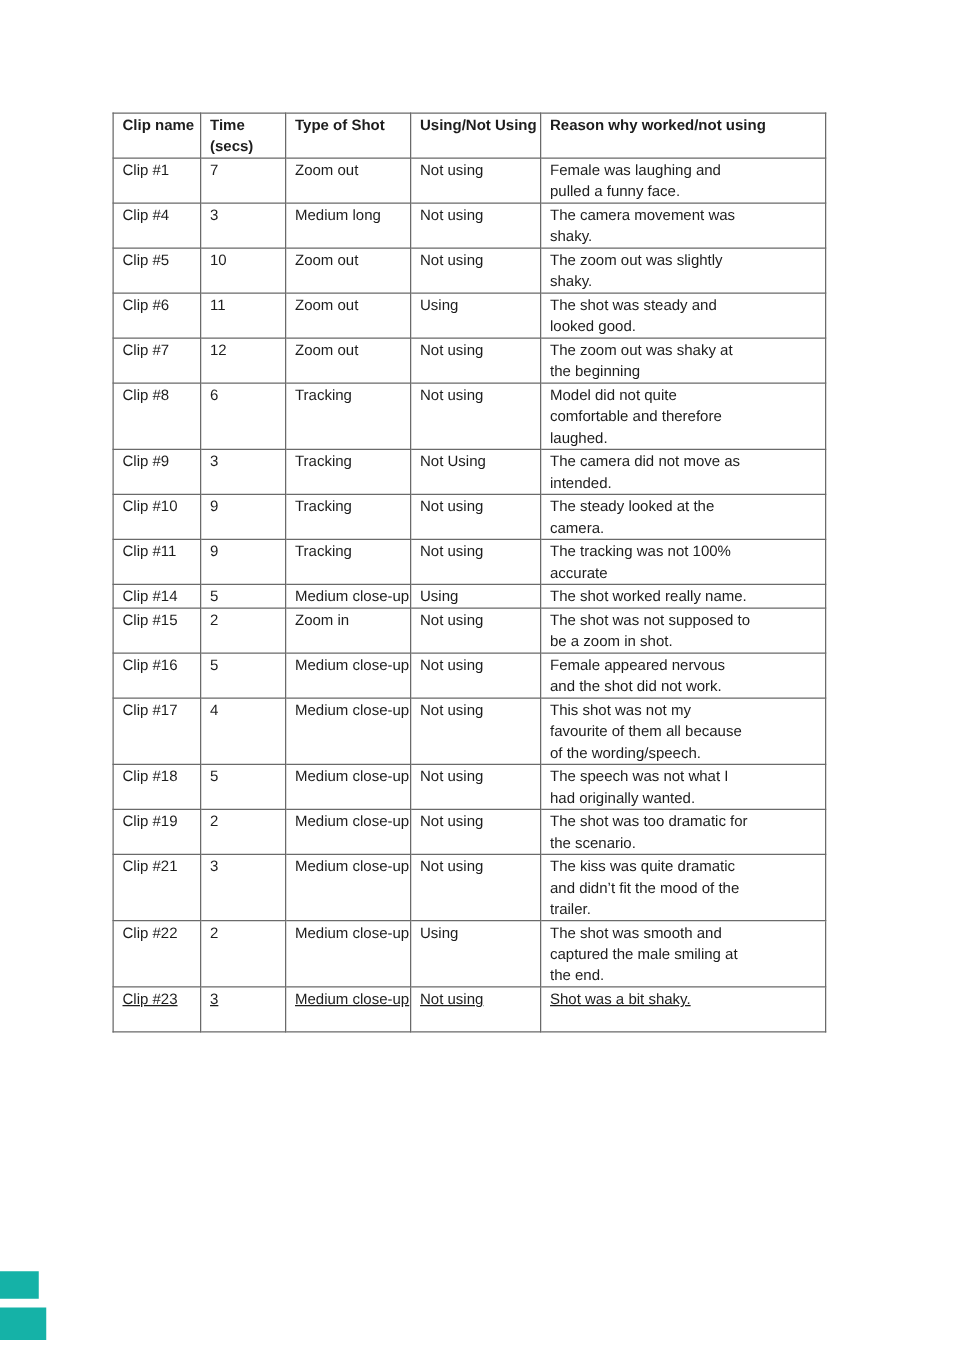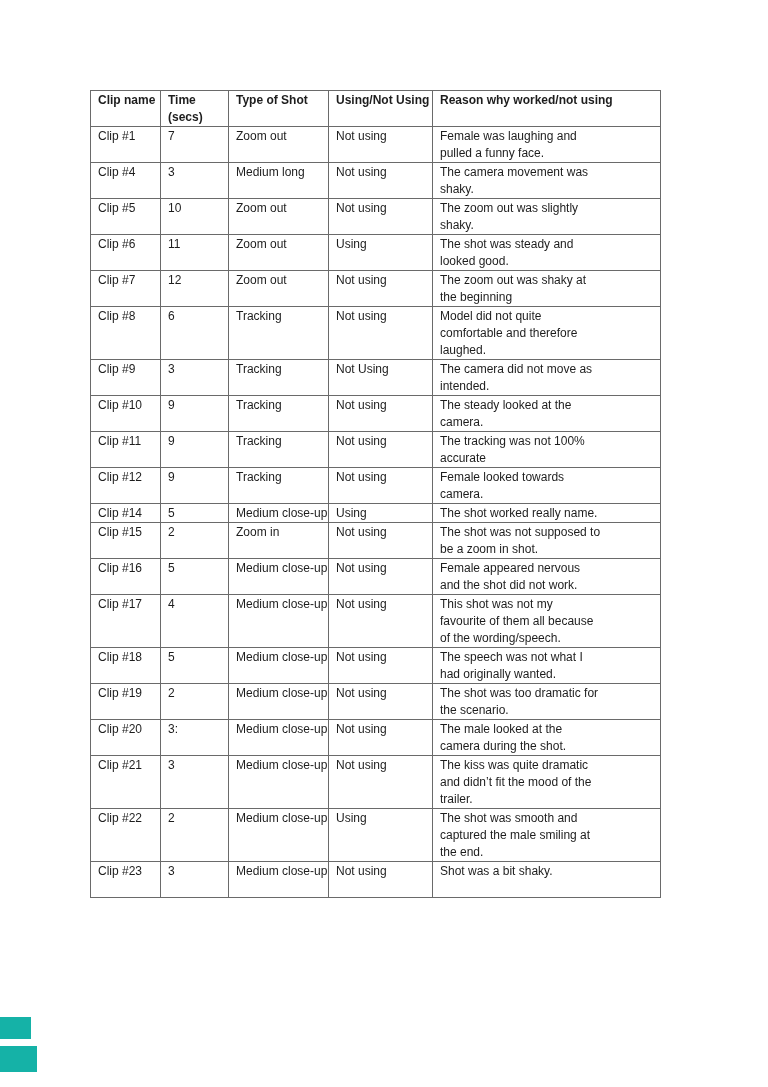--- a/index.html
+++ b/index.html
@@ -40,20 +40,21 @@
     height: 33px;
   }
   
   table.clips td:nth-child(3),
   table.clips td:nth-child(1),
   table.clips td:nth-child(4) {
     white-space: nowrap;
   }
   tbody tr:last-child td {
     height: 34px;
+    text-decoration: underline;
   }
   .footer-bar {
     position: absolute;
     left: 0;
   }
   .footer-bar.bar-1 {
     top: 1017px;
     width: 31px;
     height: 22px;
   }
@@ -153,28 +154,20 @@
         </tr>
         <tr>
           <td>Clip #11</td>
           <td>9</td>
           <td>Tracking</td>
           <td>Not using</td>
           <td>The tracking was not 100%
 accurate</td>
         </tr>
         <tr>
-          <td>Clip #12</td>
-          <td>9</td>
-          <td>Tracking</td>
-          <td>Not using</td>
-          <td>Female looked towards
-camera.</td>
-        </tr>
-        <tr>
           <td>Clip #14</td>
           <td>5</td>
           <td>Medium close-up</td>
           <td>Using</td>
           <td>The shot worked really name.</td>
         </tr>
         <tr>
           <td>Clip #15</td>
           <td>2</td>
           <td>Zoom in</td>
@@ -207,28 +200,20 @@
           <td>The speech was not what I
 had originally wanted.</td>
         </tr>
         <tr>
           <td>Clip #19</td>
           <td>2</td>
           <td>Medium close-up</td>
           <td>Not using</td>
           <td>The shot was too dramatic for
 the scenario.</td>
-        </tr>
-        <tr>
-          <td>Clip #20</td>
-          <td>3:</td>
-          <td>Medium close-up</td>
-          <td>Not using</td>
-          <td>The male looked at the
-camera during the shot.</td>
         </tr>
         <tr>
           <td>Clip #21</td>
           <td>3</td>
           <td>Medium close-up</td>
           <td>Not using</td>
           <td>The kiss was quite dramatic
 and didn’t fit the mood of the
 trailer.</td>
         </tr>

